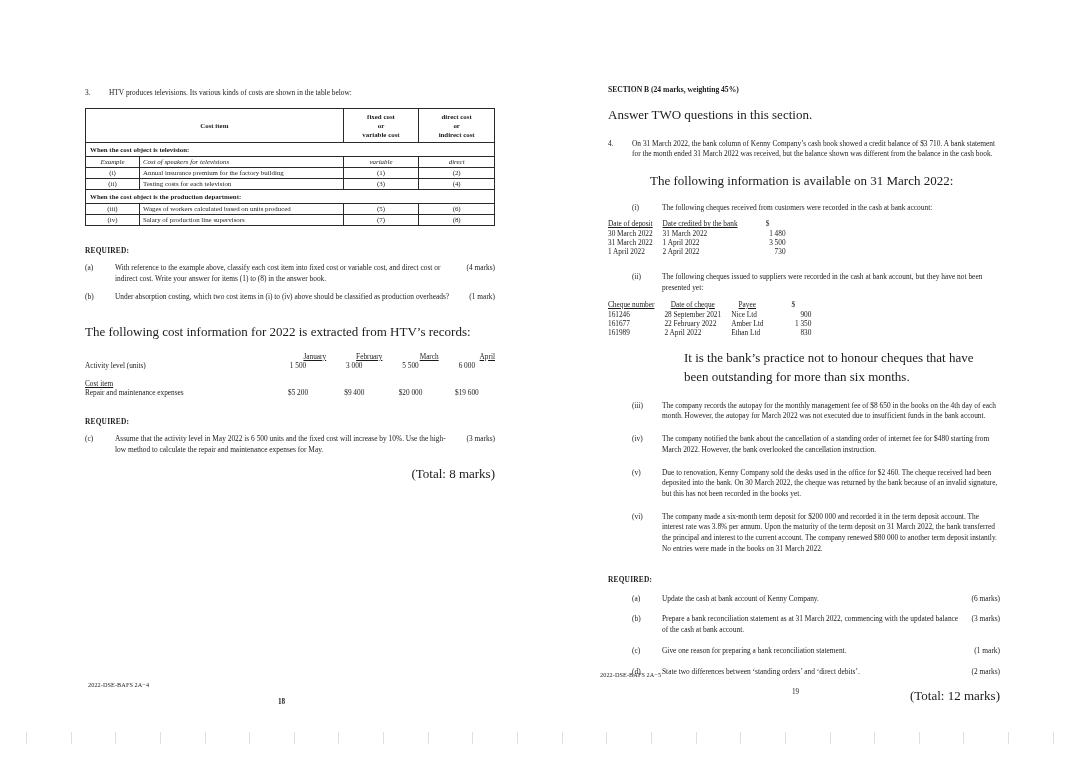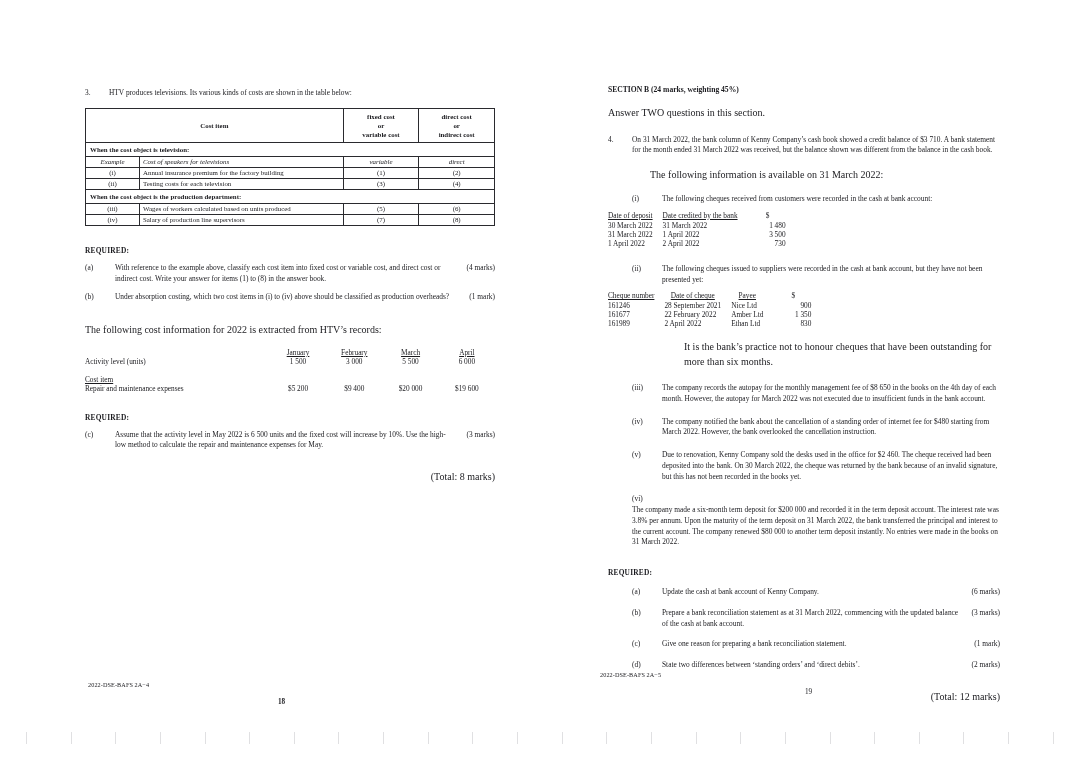--- a/index.html
+++ b/index.html
@@ -50,21 +50,21 @@
     font-size: 7.4px;
     line-height: 1.42;
   }
   .q-num {
     width: 24px;
     flex: none;
   }
   .q-body { flex: 1; }
 
   .lead {
-    font-size: 10px;
+    font-size: 13px;
     line-height: 1.45;
   }
 
   .req-head {
     font-weight: bold;
     font-size: 7.4px;
     letter-spacing: .2px;
   }
 
   .sub-row {
@@ -80,22 +80,22 @@
   .sub-body {
     flex: 1;
     position: relative;
   }
   .marks {
     float: right;
     margin-left: 10px;
   }
   .total-line {
     text-align: right;
-    font-size: 10px;
-    margin-top: 20px;
+    font-size: 13px;
+    margin-top: 11px;
   }
 
   
   table.cost-table {
     border-collapse: collapse;
     width: 100%;
     font-size: 6.9px;
     margin-top: 9px;
   }
   table.cost-table td,
@@ -126,21 +126,21 @@
   table.info-table {
     border-collapse: collapse;
     width: 100%;
     font-size: 7.3px;
     margin-top: 10px;
   }
   table.info-table td { padding: 0 0 0 0; vertical-align: bottom; }
   .info-table .lbl  { width: 45%; }
   .info-table .num  { text-align: center; width: 13.7%; }
   .info-table .mhead {
-    text-align: center;
+    text-align: right;
     text-decoration: underline;
   }
   .spacer-row td { height: 9px; }
   .u { text-decoration: underline; }
 
   
   table.plain {
     border-collapse: collapse;
     font-size: 7.3px;
     margin: 6px 0 0 0;
@@ -441,21 +441,21 @@
       <div class="sub-row mt12" style="margin-left:24px;">
         <span class="sub-label">(iv)</span>
         <span class="sub-body">The company notified the bank about the cancellation of a standing order of internet fee for $480 starting from March 2022.  However, the bank overlooked the cancellation instruction.</span>
       </div>
 
       <div class="sub-row mt12" style="margin-left:24px;">
         <span class="sub-label">(v)</span>
         <span class="sub-body">Due to renovation, Kenny Company sold the desks used in the office for $2 460.  The cheque received had been deposited into the bank.  On 30 March 2022, the cheque was returned by the bank because of an invalid signature, but this has not been recorded in the books yet.</span>
       </div>
 
-      <div class="sub-row mt12" style="margin-left:24px;flex-direction:column;">
+      <div class="sub-row mt12" style="margin-left:24px;">
         <span class="sub-label">(vi)</span>
         <span class="sub-body">The company made a six-month term deposit for $200 000 and recorded it in the term deposit account.  The interest rate was 3.8% per annum.  Upon the maturity of the term deposit on 31 March 2022, the bank transferred the principal and interest to the current account.  The company renewed $80 000 to another term deposit instantly.  No entries were made in the books on 31 March 2022.</span>
       </div>
 
       <div class="req-head mt20">REQUIRED:</div>
 
       <div class="sub-row mt10" style="margin-left:24px;">
         <span class="sub-label">(a)</span>
         <span class="sub-body">
           <span class="marks">(6 marks)</span>
@@ -484,21 +484,21 @@
         <span class="sub-body">
           <span class="marks">(2 marks)</span>
           <span>State two differences between ‘standing orders’ and ‘direct debits’.</span>
         </span>
       </div>
 
       <div class="total-line">(Total: 12 marks)</div>
     </div>
 
     <div class="footer-code" style="left:60px; bottom:86px;">2022-DSE-BAFS 2A−5</div>
-    <div class="page-no" style="left:265px; bottom:68px;margin-top:15px;">19</div>
+    <div class="page-no" style="left:252px; bottom:68px;margin-top:15px;">19</div>
   </div>
 
   <div class="tickbar">
     <i></i>
       <i></i>
     <i></i>
       <i></i>
     <i></i>
       <i></i>
     <i></i>

